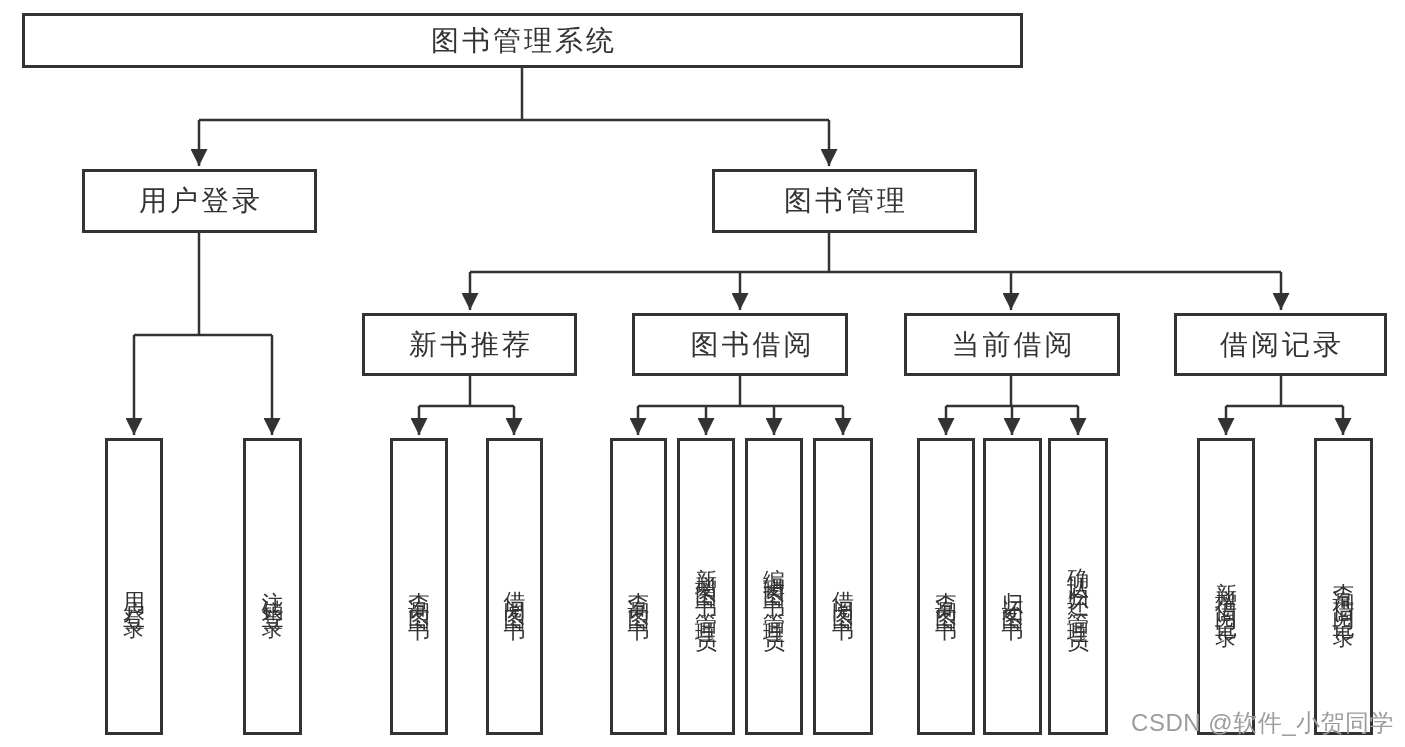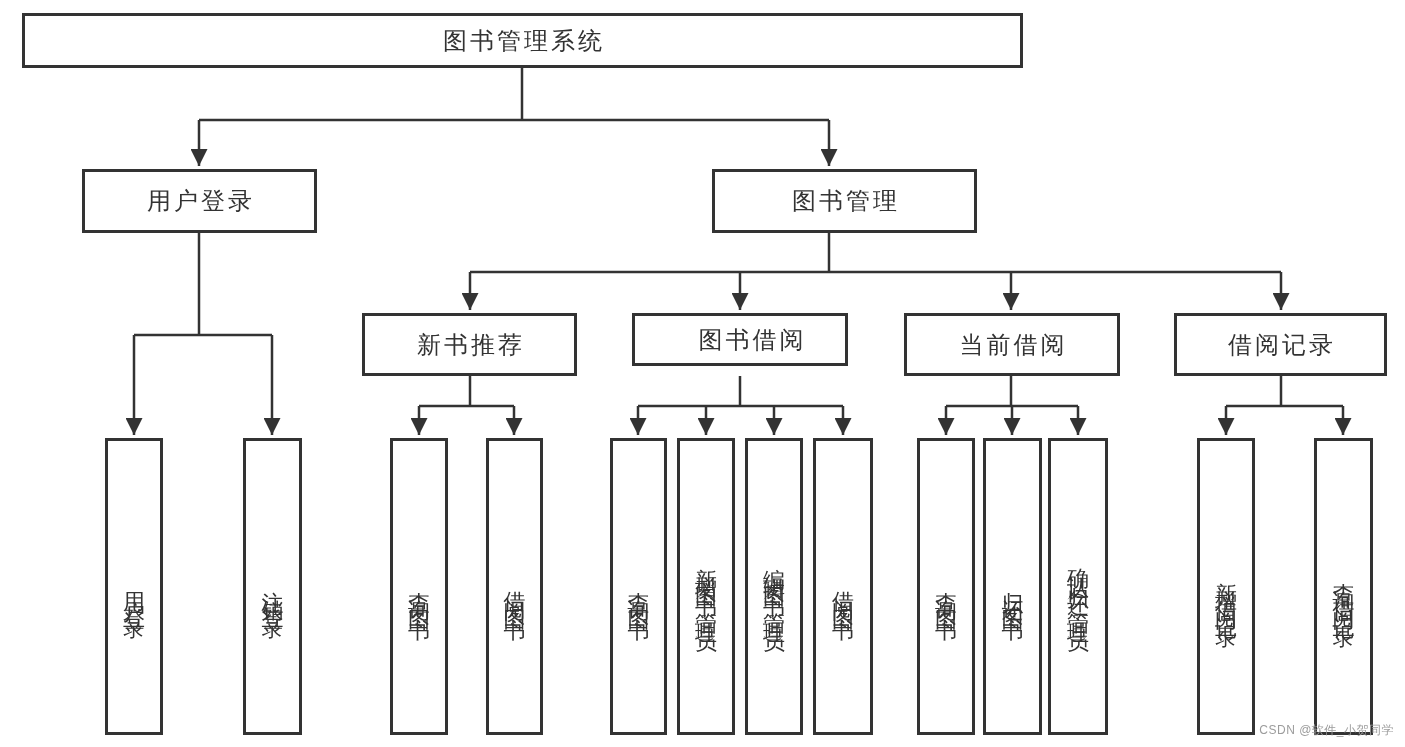--- a/index.html
+++ b/index.html
@@ -15,34 +15,34 @@
   .node {
     position:absolute;
     box-sizing:border-box;
     background:#ffffff;
     border:3px solid #333333;
     display:flex;
     align-items:center;
     justify-content:center;
     text-align:center;
   }
-  .node.h { font-size:24px; letter-spacing:3px; white-space:nowrap; }
+  .node.h { font-size:28px; letter-spacing:3px; white-space:nowrap; }
   .node.h .lbl { transform:translateX(1.5px); } 
   .node.v .lbl {
     writing-mode:vertical-rl;
     text-orientation:mixed;
     font-size:22px;
     line-height:1;
     letter-spacing:9px;
     transform:translateY(4.5px);
   }
   .watermark {
     position:absolute;
     right:11px; bottom:8px;
-    font-size:12px;
+    font-size:24px;
     letter-spacing:0.5px;
     color:#9c9c9c;
     white-space:nowrap;
   }
 </style>
 </head>
 <body>
 
 <div class="canvas">
 
@@ -115,21 +115,21 @@
   <div class="node h" style="left:82px; top:169px; width:235px; height:64px;">
     <span class="lbl">用户登录</span>
   </div>
   <div class="node h" style="left:712px; top:169px; width:265px; height:64px;">
     <span class="lbl">图书管理</span>
   </div>
 
   <div class="node h" style="left:362px; top:313px; width:215px; height:63px;font-family:Liberation Mono, monospace;">
     <span class="lbl">新书推荐</span>
   </div>
-  <div class="node h" style="left:632px; top:313px; width:216px; height:53px;padding-left:22px;">
+  <div class="node h" style="left:632px; top:313px; width:216px; height:63px;padding-left:22px;">
     <span class="lbl">图书借阅</span>
   </div>
   <div class="node h" style="left:904px; top:313px; width:216px; height:63px;align-items:center;">
     <span class="lbl">当前借阅</span>
   </div>
   <div class="node h" style="left:1174px; top:313px; width:213px; height:63px;">
     <span class="lbl">借阅记录</span>
   </div>
 
   <div class="node v" style="left:105px; top:438px; width:58px; height:297px;">

